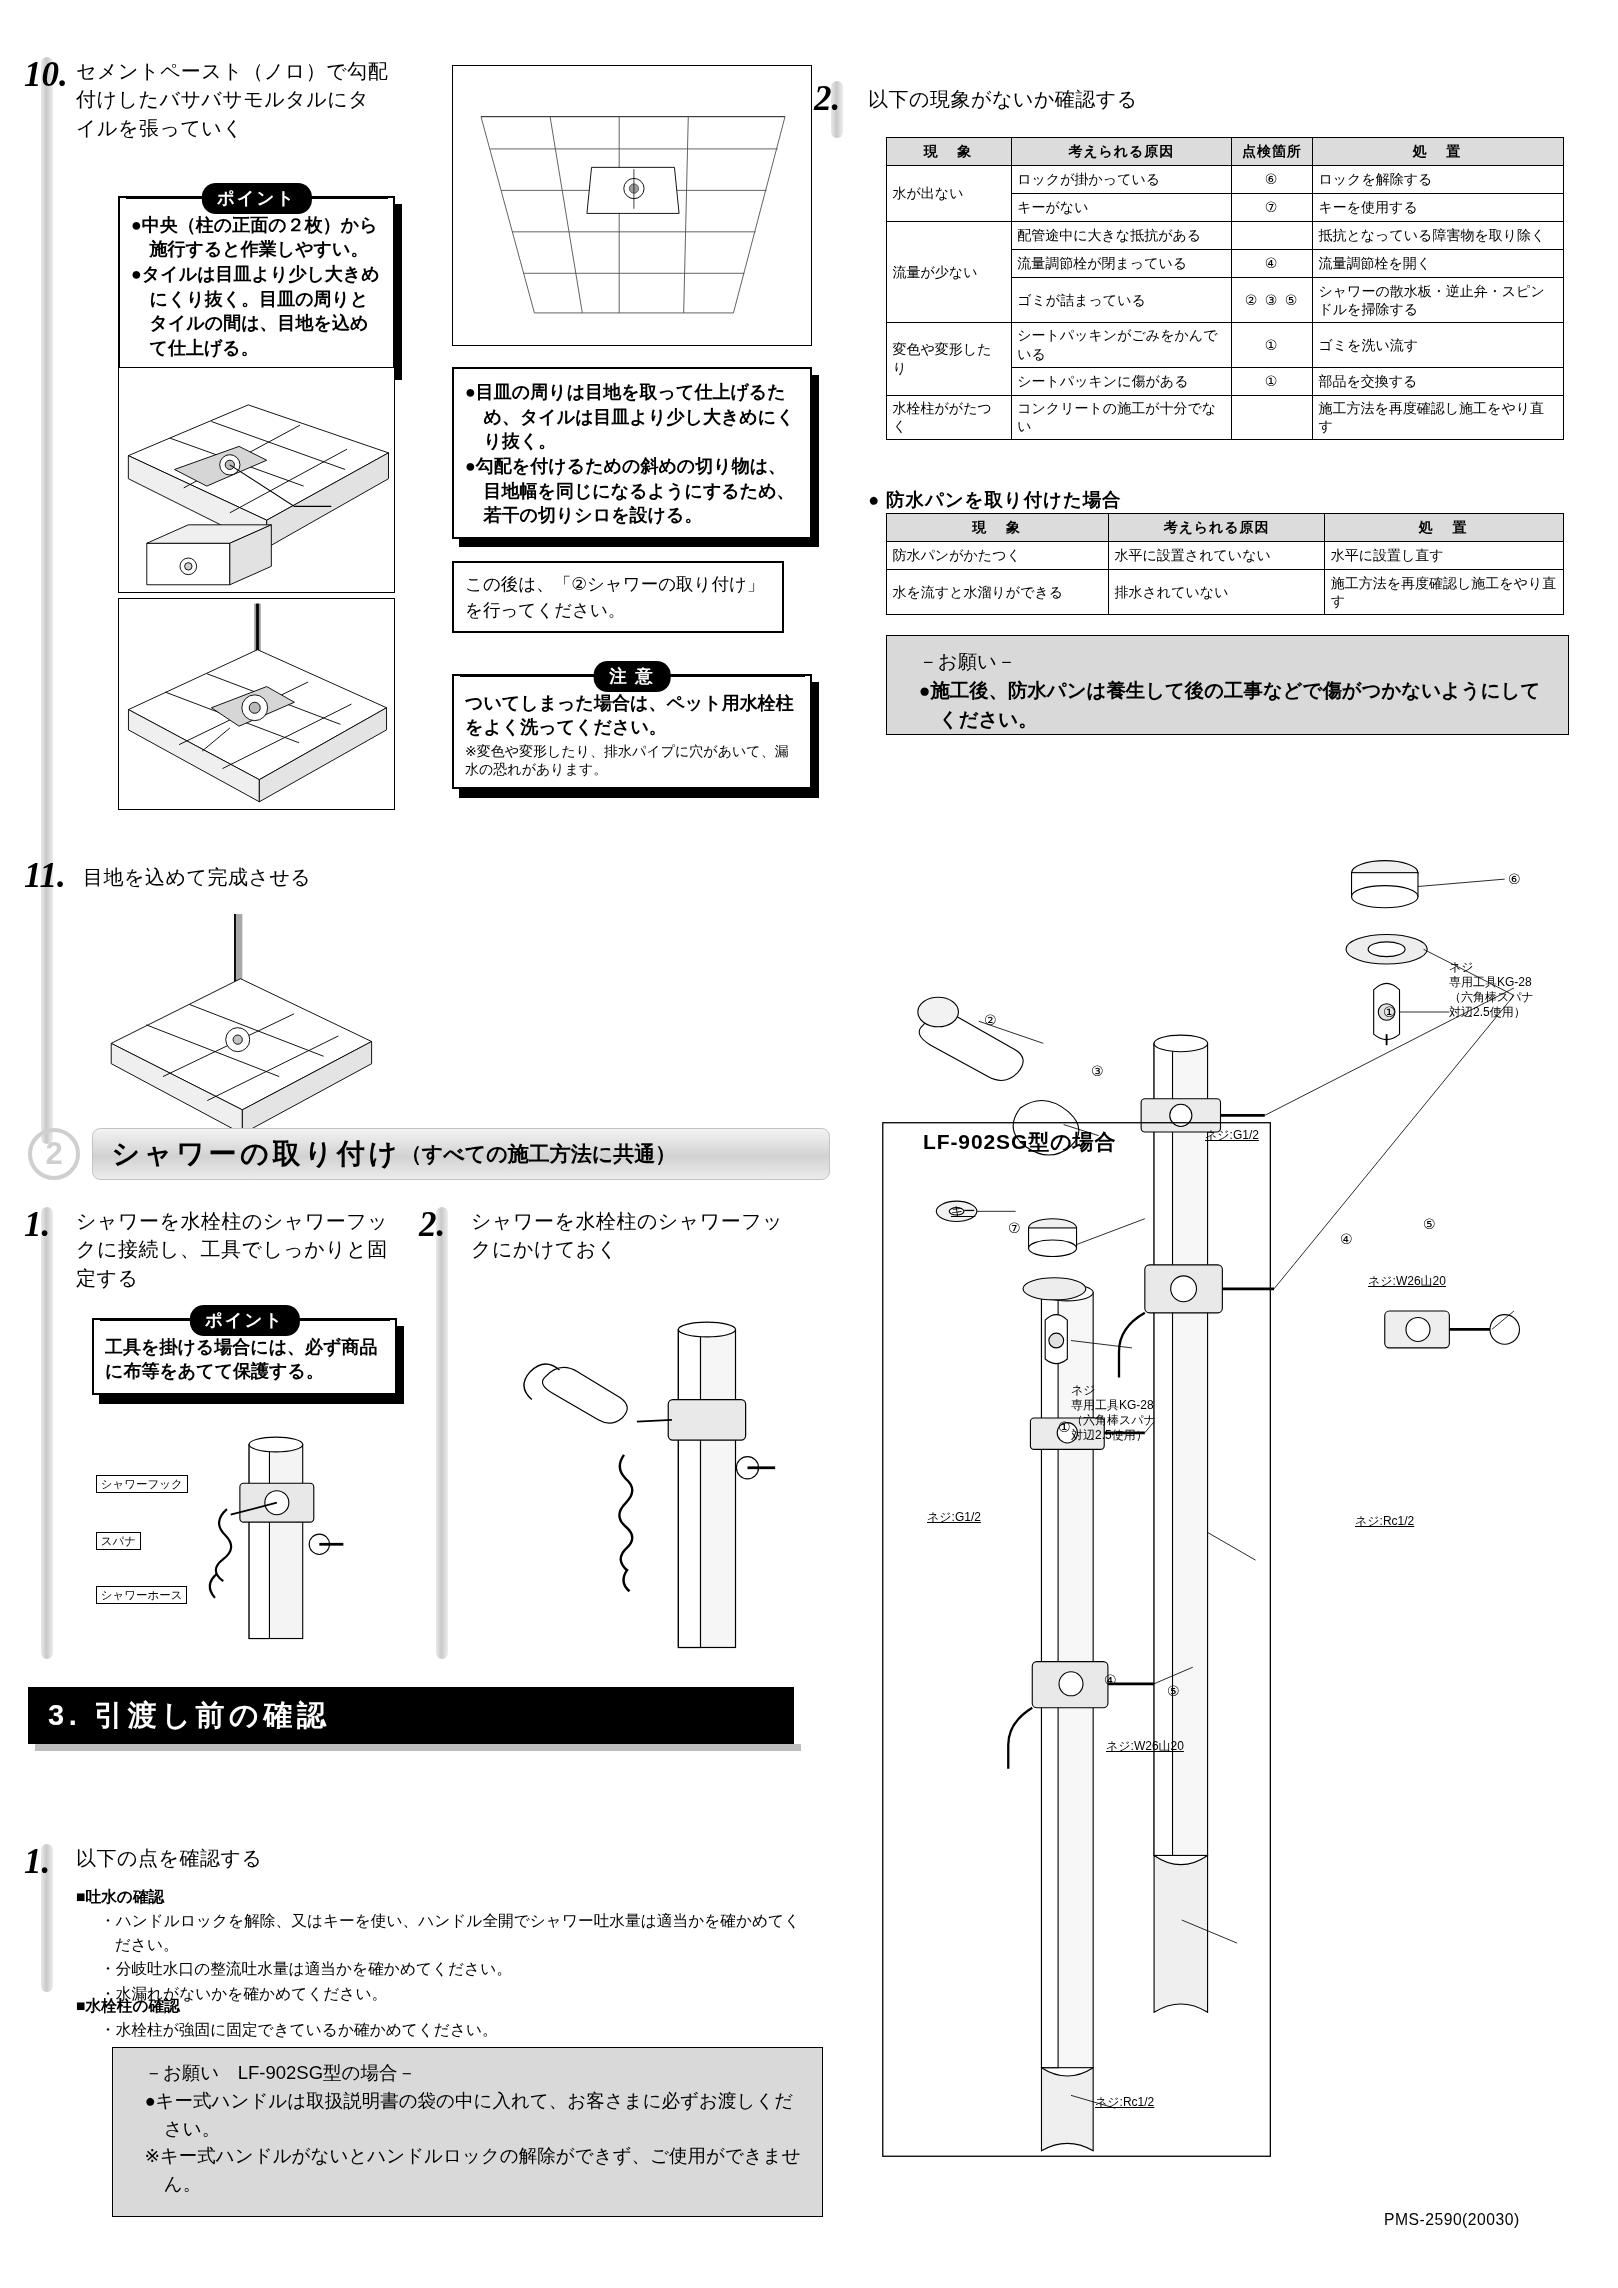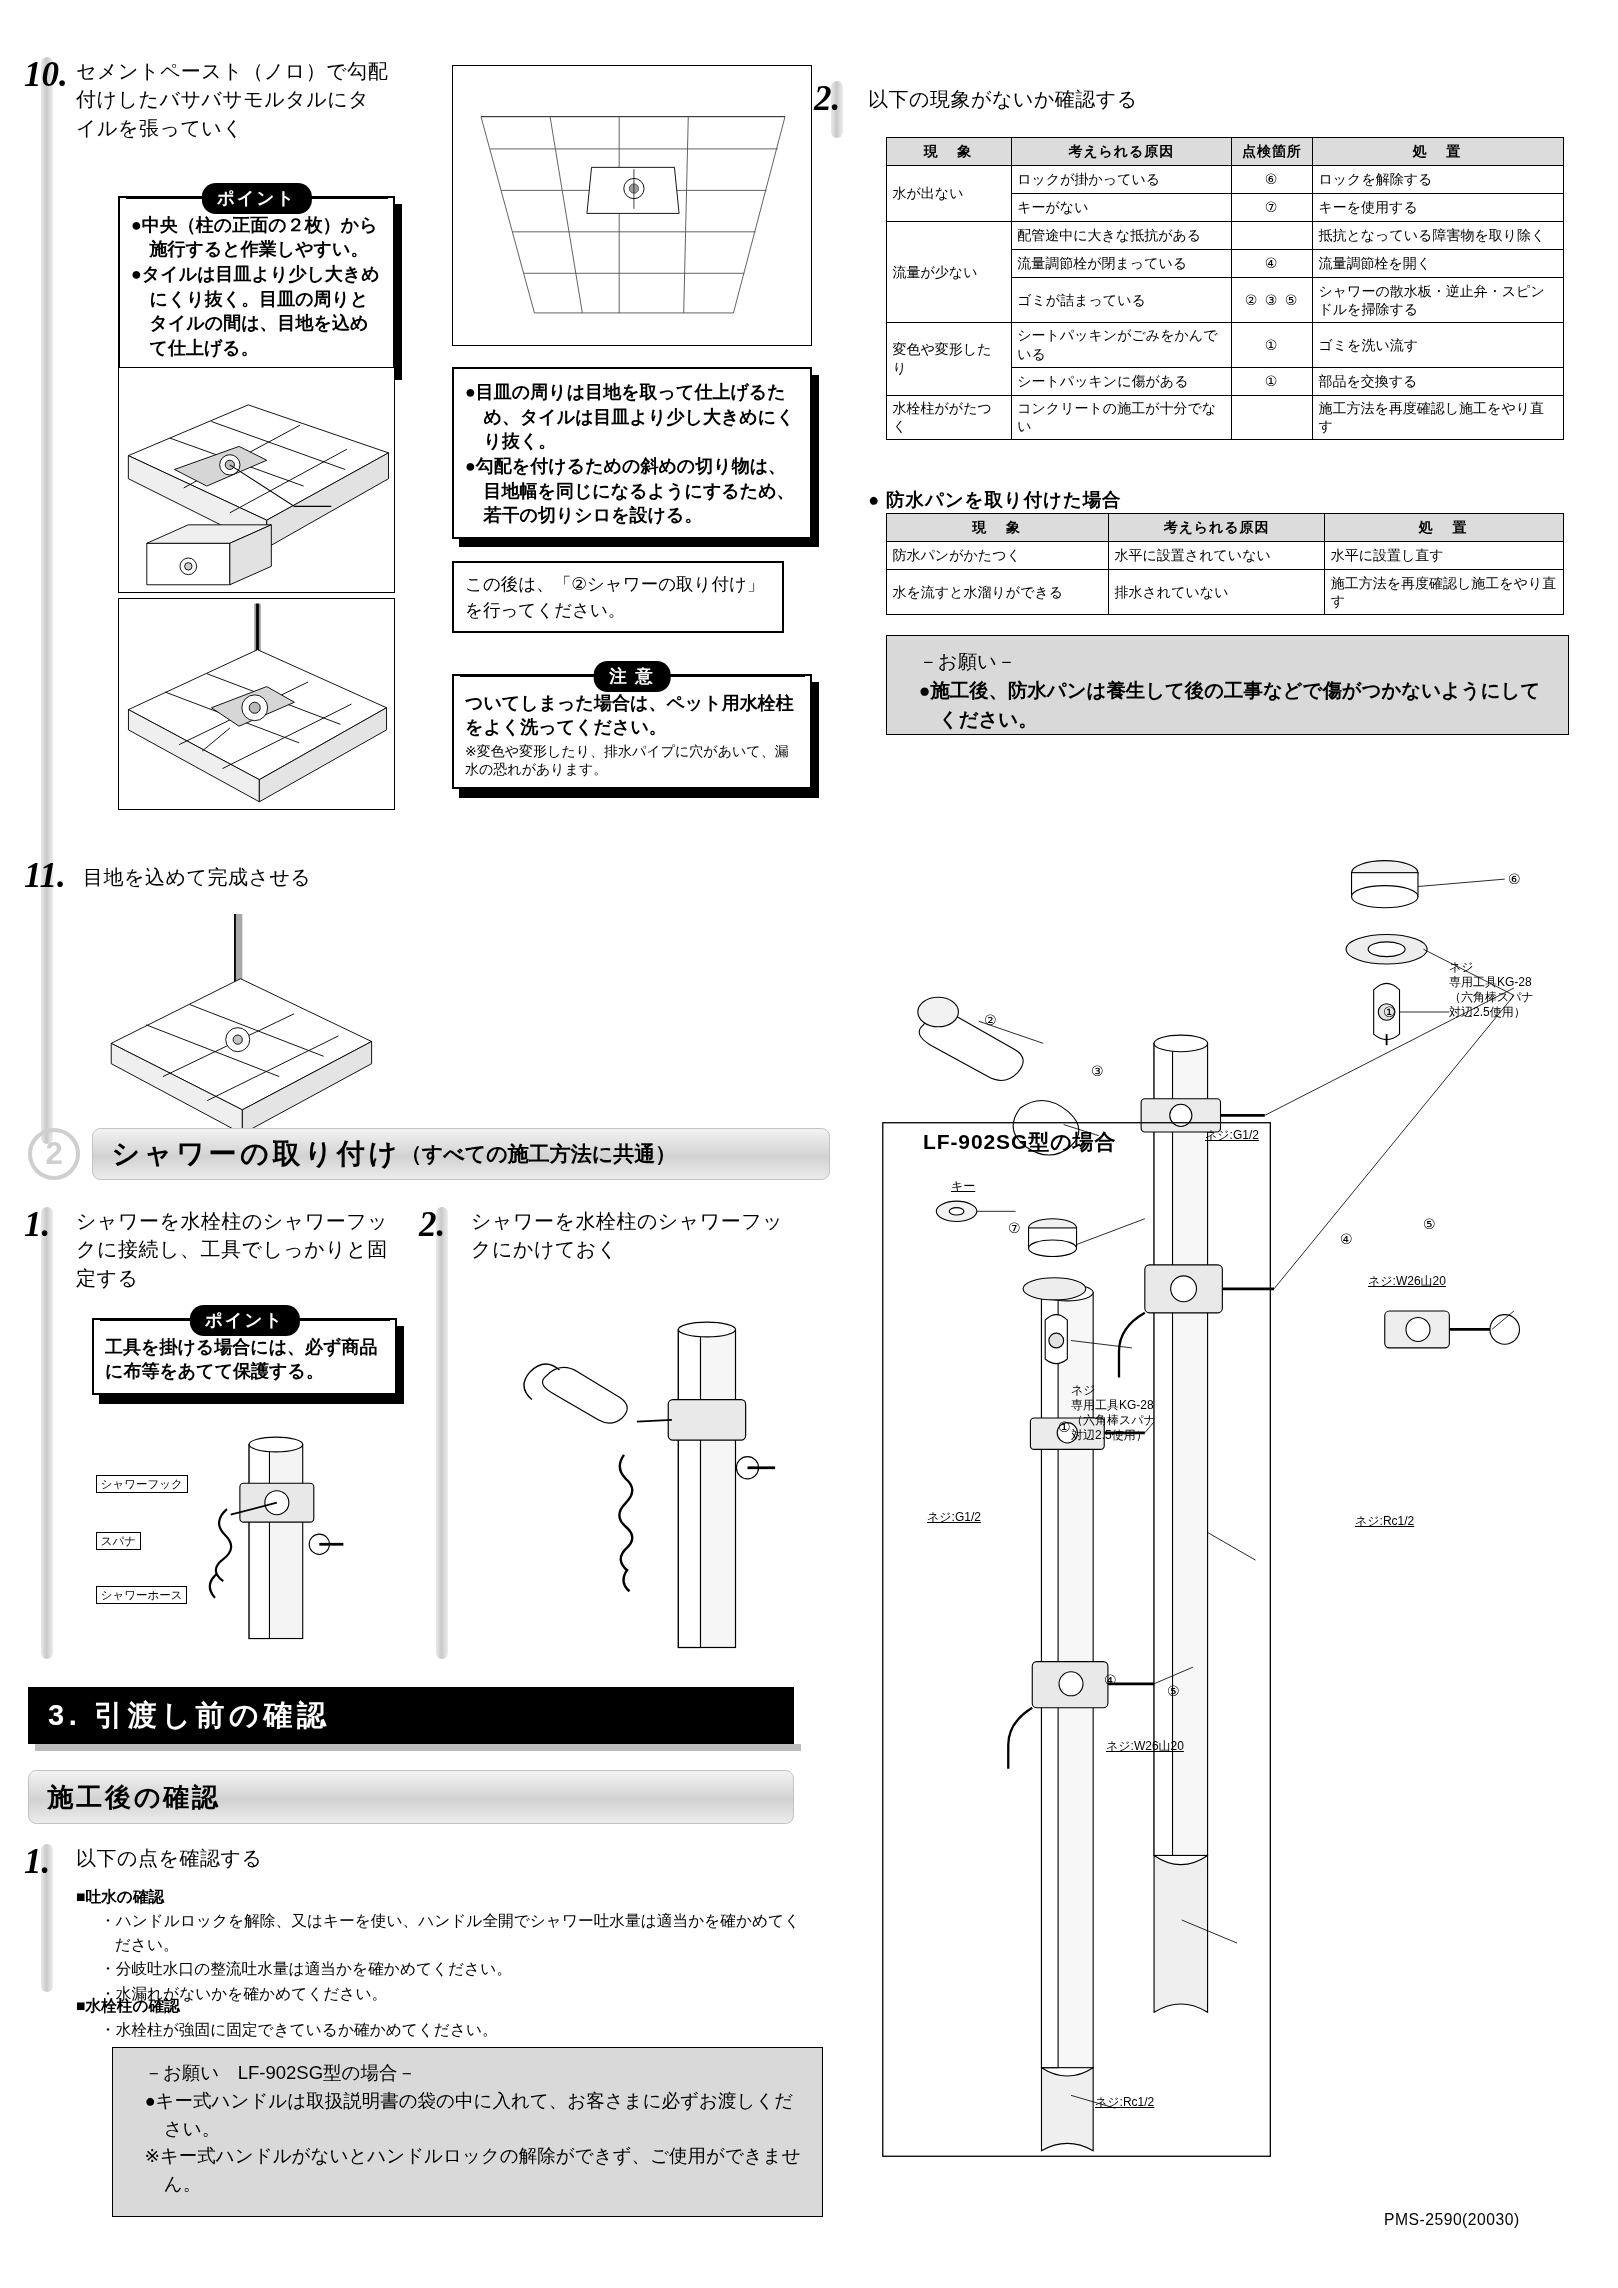--- a/index.html
+++ b/index.html
@@ -301,21 +301,20 @@
         <path d="M96 54 q-16 -14 -32 2 q-14 16 2 30" stroke-width="1.5"></path>
         <path d="M166 146 q-10 14 2 26 q14 12 0 26 q-14 14 0 26 q14 12 0 24 q-12 12 2 24" stroke-width="2.6"></path>
         <path d="M170 270 q-10 14 2 24" stroke-width="2.6"></path>
         <circle cx="300" cy="160" r="12" fill="#fff"></circle>
         <path d="M300 160 L330 160" stroke-width="3"></path>
       </g>
     </svg>
   </div>
 
   <div class="banner-black" style="left:28px;top:1687px;width:766px;height:57px;">3. 引渡し前の確認</div>
-  <div class="banner-grey" style="left:28px;top:1770px;width:766px;height:54px;">施工後の確認</div>
 
   <div class="vbar" style="left:41px;top:1844px;height:148px;"></div>
   <div class="stepnum" style="position:absolute;left:24px;top:1844px;">1.</div>
   <div class="steptext" style="position:absolute;left:76px;top:1844px;width:388px;">以下の点を確認する</div>
 
   <div style="position:absolute;left:76px;top:1885px;width:738px;">
     <div class="bullet-sq">■吐水の確認</div>
     <div style="padding-left:24px;">
       <span class="sub-li">・ハンドルロックを解除、又はキーを使い、ハンドル全開でシャワー吐水量は適当かを確かめてください。</span>
       <span class="sub-li">・分岐吐水口の整流吐水量は適当かを確かめてください。</span>
@@ -520,21 +519,21 @@
   <div class="lbl u" style="left:1368px;top:1274px;">ネジ:W26山20</div>
   <div class="lbl u" style="left:1355px;top:1514px;">ネジ:Rc1/2</div>
 
   <div class="lbl" style="left:1071px;top:1383px;">ネジ
 専用工具KG-28
 （六角棒スパナ
 対辺2.5使用）</div>
   <div class="lbl u" style="left:927px;top:1510px;">ネジ:G1/2</div>
   <div class="lbl u" style="left:1106px;top:1739px;">ネジ:W26山20</div>
   <div class="lbl u" style="left:1095px;top:2095px;">ネジ:Rc1/2</div>
-  <div class="lbl u" style="left:951px;top:1179px;">キー</div>
+  <div class="lbl u" style="left:951px;top:1204px;">キー</div>
 
   <div class="lbl" style="left:1508px;top:871px;font-size:14px;">⑥</div>
   <div class="lbl" style="left:1383px;top:1004px;font-size:14px;">①</div>
   <div class="lbl" style="left:984px;top:1012px;font-size:14px;">②</div>
   <div class="lbl" style="left:1091px;top:1063px;font-size:14px;">③</div>
   <div class="lbl" style="left:1340px;top:1231px;font-size:14px;">④</div>
   <div class="lbl" style="left:1423px;top:1216px;font-size:14px;">⑤</div>
 
   <div class="lbl" style="left:1008px;top:1220px;font-size:14px;">⑦</div>
   <div class="lbl" style="left:1058px;top:1419px;font-size:14px;">①</div>

